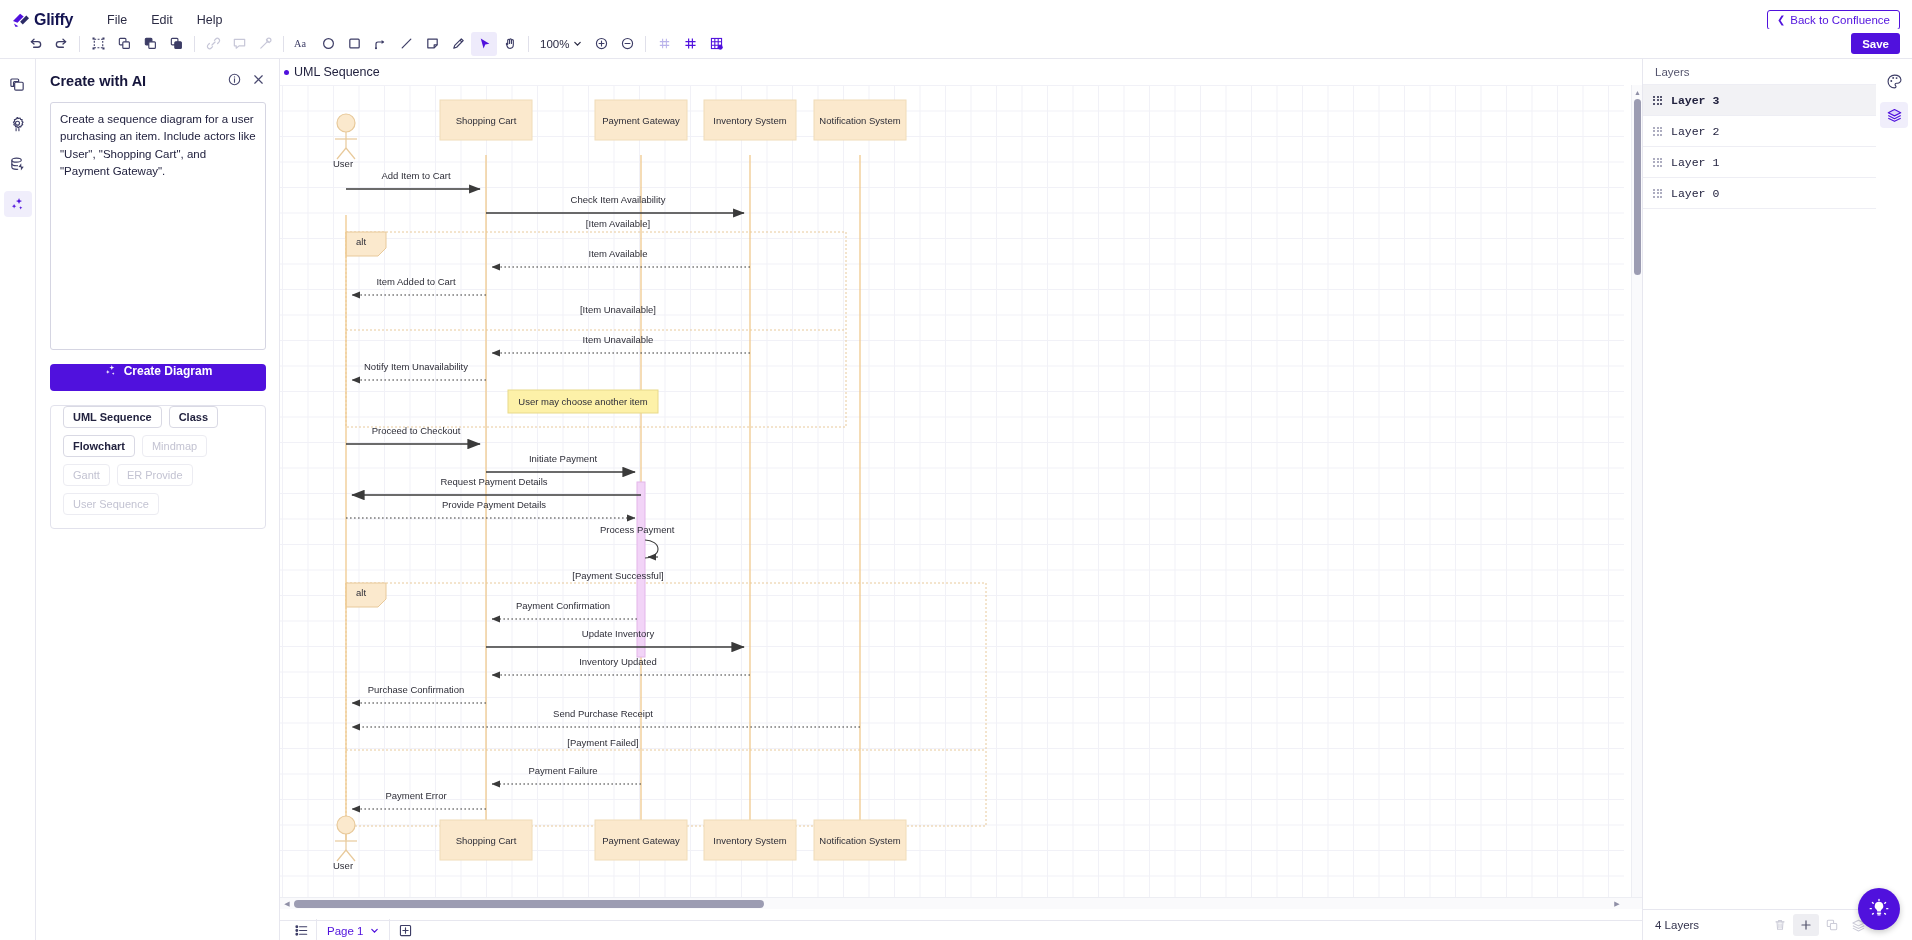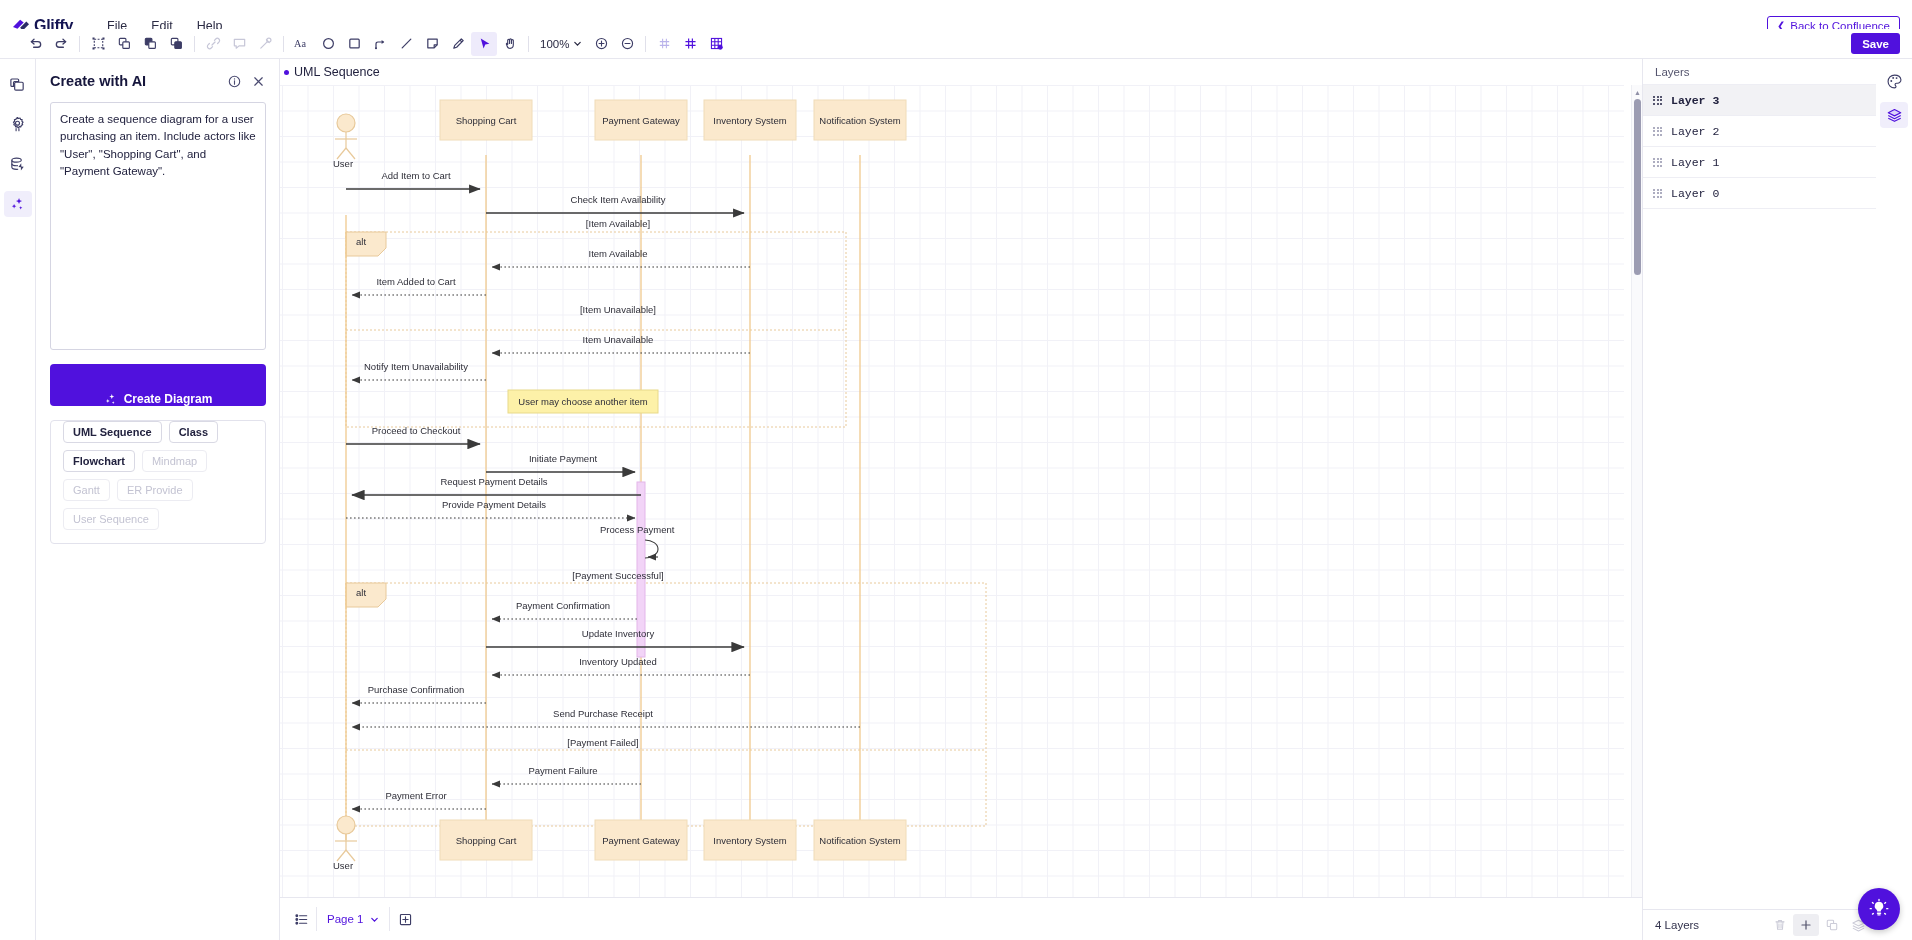--- a/index.html
+++ b/index.html
@@ -7,21 +7,21 @@
     width: 1912px; height: 940px;
     font-family: "Liberation Sans", sans-serif;
     background: #ffffff;
     overflow: hidden;
     color: #2b2b44;
   }
   .app { position: relative; width: 1912px; height: 940px; }
 
   
   .menubar {
-    position: absolute; left: 0; top: 12px; width: 1912px; height: 29px;
+    position: absolute; left: 0; top: 6px; width: 1912px; height: 29px;
     background: #fff; border-bottom: 1px solid #e7e7ef;
     display: flex; align-items: center;
   }
   .brand { display: flex; align-items: center; gap: 4px; margin-left: 12px; }
   .brand-mark { width: 18px; height: 16px; display:block; }
   .brand-name {
     font-size: 16px; font-weight: bold; letter-spacing: -0.3px; color: #141452;
   }
   .menu-items { display: flex; align-items: flex-start; margin-left: 22px; gap: 0; }
   .menu-item {
@@ -70,34 +70,34 @@
     width: 28px; height: 26px; display: flex; align-items: center; justify-content: center;
     border-radius: 4px; cursor: pointer; color: #3d3d66;
   }
   .rail-btn.active { background: #f0eefb; }
 
   
   .ai-panel {
     position: absolute; left: 36px; top: 59px; width: 244px; height: 881px;
     background: #fff; border-right: 1px solid #e7e7ef; padding: 14px 14px 0 14px;
   }
-  .ai-head { display: flex; align-items: center; margin-bottom: 13px; }
+  .ai-head { display: flex; align-items: flex-start; margin-bottom: 13px; }
   .ai-title { font-size: 14.5px; font-weight: bold; color: #16163c; }
   .ai-head-icons { margin-left: auto; display: flex; align-items: center; gap: 11px; }
   .icon-btn { cursor: pointer; color: #4a4a70; display:flex; }
   .ai-textarea {
     width: 216px; height: 248px; border: 1px solid #d5d5e2; border-radius: 3px;
     padding: 8px 9px; font-size: 11.5px; line-height: 1.52; color: #22223f;
     font-family: "Liberation Sans", sans-serif; resize: none; outline: none;
     background: #fff;
   }
   .create-btn {
-    margin-top: 10px; width: 216px; height: 42px; background: #5011dd; color: #fff;
+    margin-top: 10px; width: 216px; height: 27px; background: #5011dd; color: #fff;
     border: none; border-radius: 4px; font-size: 12px; font-weight: bold;
-    display: flex; align-items: flex-end; justify-content: center; gap: 7px; cursor: pointer;
+    display: flex; align-items: flex-start; justify-content: center; gap: 7px; cursor: pointer;
     font-family: "Liberation Sans", sans-serif;
   }
   .examples {
     margin-top: 14px; width: 216px; border: 1px solid #e2e2ec; border-radius: 4px;
     background: #fff;
   }
   .examples-head {
     display: flex; align-items: center; padding: 10px 12px; cursor: pointer;
   }
   .examples-title { font-size: 12.5px; font-weight: bold; color: #16163c; }
@@ -157,21 +157,21 @@
     display: flex; align-items: center; justify-content: center; font-size: 7px; cursor: pointer;
   }
   .hscroll .arrow-l { left: 2px; }
   .hscroll .arrow-r { right: 20px; }
   .hthumb {
     position: absolute; left: 14px; top: 2px; width: 470px; height: 8px;
     background: #9c9cb2; border-radius: 4px; cursor: pointer;
   }
   
   .pagebar {
-    position: absolute; left: 0; bottom: 0; width: 1362px; height: 43px;
+    position: absolute; left: 0; bottom: 0; width: 1362px; height: 20px;
     background: #fff; border-top: 1px solid #e7e7ef;
     display: flex; align-items: center; padding-left: 8px; gap: 2px;
   }
   .pagebar .pb-icon {
     width: 26px; height: 22px; display: flex; align-items: center; justify-content: center;
     color: #3d3d66; cursor: pointer; border-radius: 3px;
   }
   .page-tab {
     display: flex; align-items: center; gap: 7px; padding: 0 10px; height: 24px;
     border-left: 1px solid #e7e7ef; border-right: 1px solid #e7e7ef;

